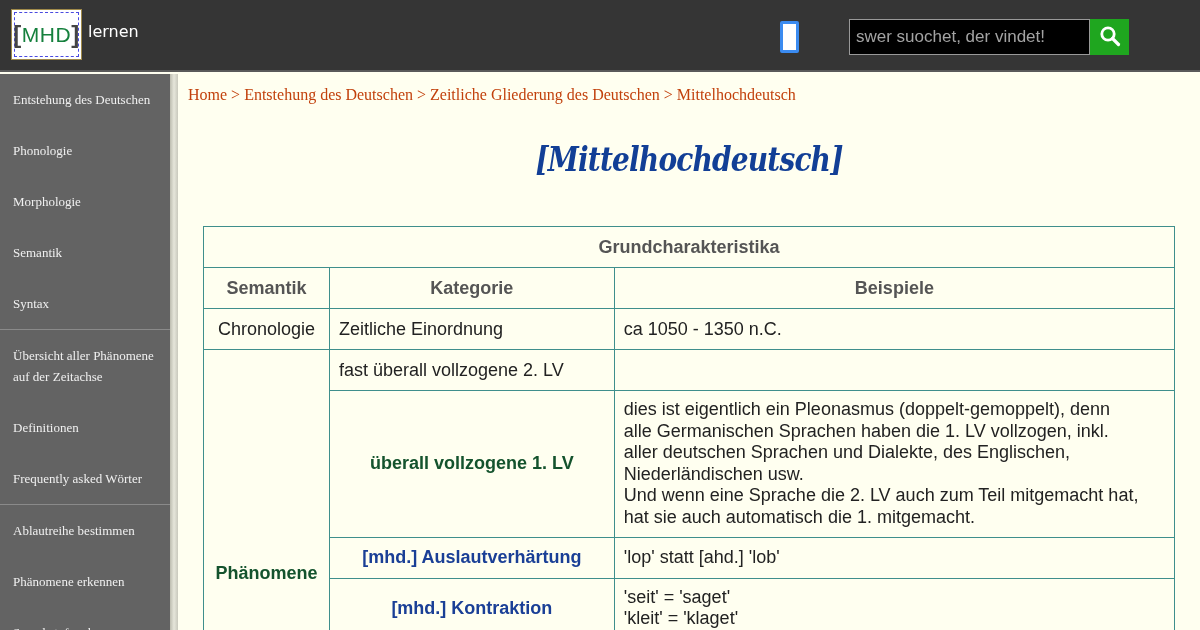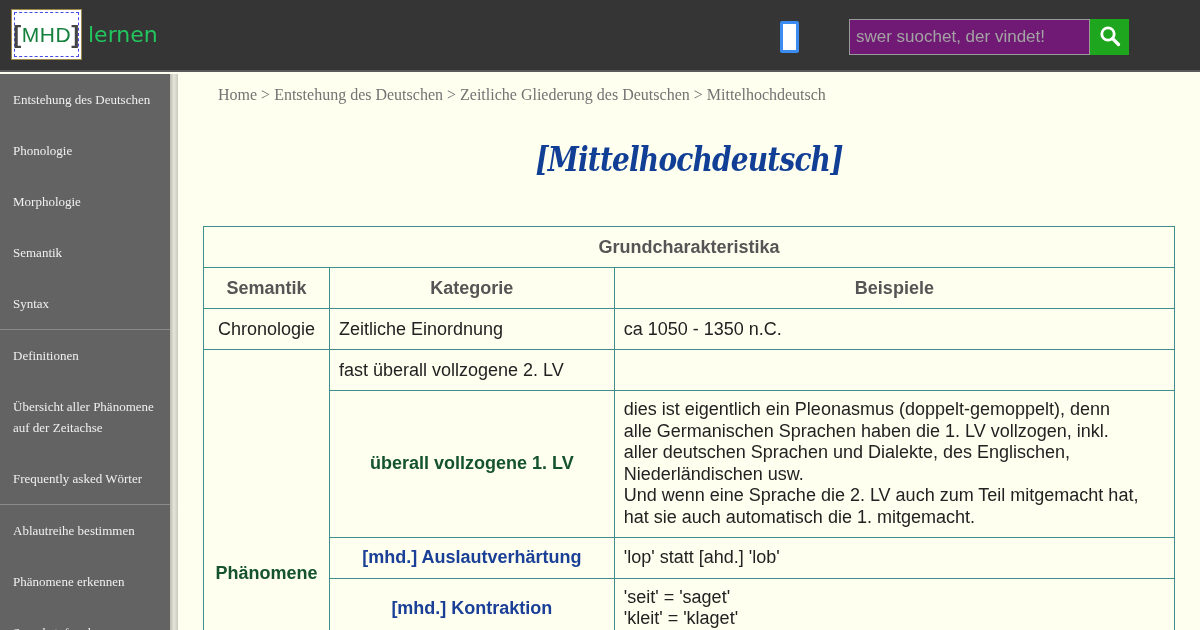--- a/index.html
+++ b/index.html
@@ -4,33 +4,33 @@
 <style>
   * { box-sizing: border-box; margin: 0; padding: 0; }
   html, body { width: 1200px; height: 630px; overflow: hidden; background: #fffff0; }
   body { font-family: "Liberation Sans", sans-serif; position: relative; }
 
   .topbar { position: absolute; left: 0; top: 0; width: 1200px; height: 72px; background: #353535; border-bottom: 2px solid #5a5a5a; }
   .logo { position: absolute; left: 11px; top: 9px; width: 71px; height: 51px; border: 1px solid #a08a4a; background: #fff; padding: 2px; }
   .logo-inner { width: 100%; height: 100%; border: 1px dashed #4a4ae0; display: flex; align-items: center; justify-content: center; font-size: 21px; letter-spacing: 0.5px; }
   .logo-bracket { color: #444; font-weight: bold; font-size: 24px; }
   .logo-text { color: #15803d; }
-  .brand-text { position: absolute; left: 88px; top: 22px; color: #22c55e; font-size: 22px; font-family: "DejaVu Sans", sans-serif; }
+  .brand-text { position: absolute; left: 88px; top: 22px; color: #ffffff; font-size: 16px; font-family: "DejaVu Sans", sans-serif; }
   .small-box { position: absolute; left: 780px; top: 21px; width: 19px; height: 32px; background: #fff; border: 3px solid #3b8bf0; border-radius: 2px; }
-  .search-input { position: absolute; left: 849px; top: 19px; width: 241px; height: 36px; background: #701a75; border: 1px solid #999; font-size: 17px; color: #999; padding: 0 6px; font-family: "Liberation Sans", sans-serif; }
+  .search-input { position: absolute; left: 849px; top: 19px; width: 241px; height: 36px; background: #000000; border: 1px solid #999; font-size: 17px; color: #999; padding: 0 6px; font-family: "Liberation Sans", sans-serif; }
   .search-input::placeholder { color: #a3a3a3; }
   .search-btn { position: absolute; left: 1090px; top: 19px; width: 39px; height: 36px; background: #1fa61f; border: none; display: flex; align-items: center; justify-content: center; }
 
   .sidebar { position: absolute; left: 0; top: 74px; width: 170px; height: 556px; background: #636363; }
   .sidebar-scroll { position: absolute; left: 170px; top: 74px; width: 8px; height: 556px; background: linear-gradient(to right, #bdbdb0, #e6e6da, #c9c9bd); }
   .side-group { border-bottom: 1px solid #8a8a8a; }
   .side-item { display: block; color: #f0f0f0; font-family: "Liberation Serif", serif; font-size: 13px; line-height: 21px; padding: 15px 10px 15px 13px; cursor: pointer; }
 
   .main { position: absolute; left: 178px; top: 74px; width: 1022px; height: 556px; }
-  .breadcrumb { position: absolute; left: 40px; top: 12px; font-family: "Liberation Serif", serif; font-size: 16px; color: #737373; white-space: nowrap; }
+  .breadcrumb { position: absolute; left: 10px; top: 12px; font-family: "Liberation Serif", serif; font-size: 16px; color: #c2410c; white-space: nowrap; }
   .breadcrumb .crumb { cursor: pointer; }
   .page-title { position: absolute; left: 0; width: 1022px; top: 66px; text-align: center; font-family: "DejaVu Serif", serif; font-style: italic; font-size: 33px; color: #123f96; letter-spacing: -1px; transform: scaleX(0.85); }
 
   table.grid { position: absolute; left: 25px; top: 152px; width: 972px; border-collapse: collapse; font-size: 18px; color: #222; }
   table.grid td, table.grid th { border: 1px solid #3f8f8c; }
   .cap { height: 41px; text-align: center; font-weight: bold; color: #555; }
   .hd { height: 41px; text-align: center; font-weight: bold; color: #555; }
   .cell { padding: 0 9px; height: 41px; }
   .center { text-align: center; }
   .boldgrey { font-weight: bold; color: #14532d; }
@@ -63,22 +63,22 @@
 
 <nav class="sidebar">
   <div class="side-group">
     <a class="side-item" style="padding-top:15px">Entstehung des Deutschen</a>
     <a class="side-item">Phonologie</a>
     <a class="side-item">Morphologie</a>
     <a class="side-item">Semantik</a>
     <a class="side-item">Syntax</a>
   </div>
   <div class="side-group">
+    <a class="side-item">Übersicht aller Phänomene auf der Zeitachse</a>
     <a class="side-item">Definitionen</a>
-    <a class="side-item">Übersicht aller Phänomene auf der Zeitachse</a>
     <a class="side-item">Frequently asked Wörter</a>
   </div>
   <div>
     <a class="side-item">Ablautreihe bestimmen</a>
     <a class="side-item">Phänomene erkennen</a>
     <a class="side-item">Sprachstufe erkennen</a>
   </div>
 </nav>
 <div class="sidebar-scroll"></div>
 

